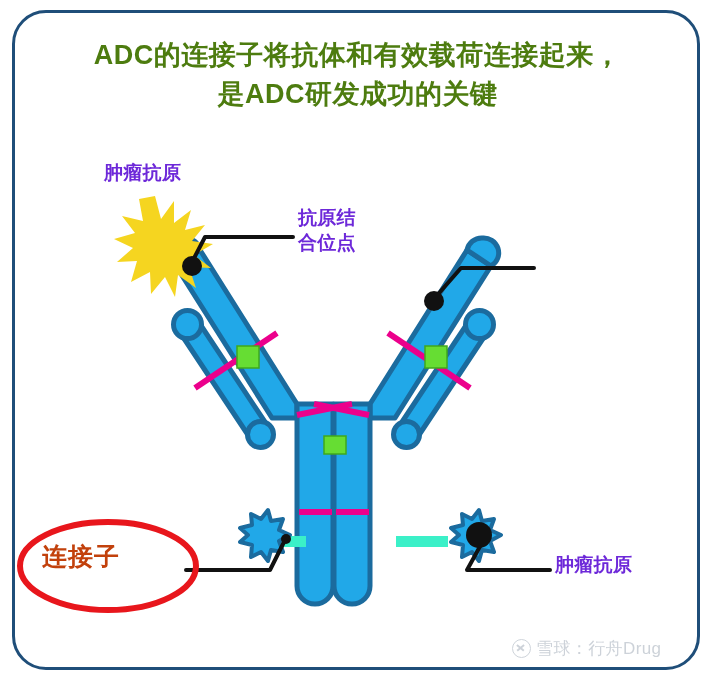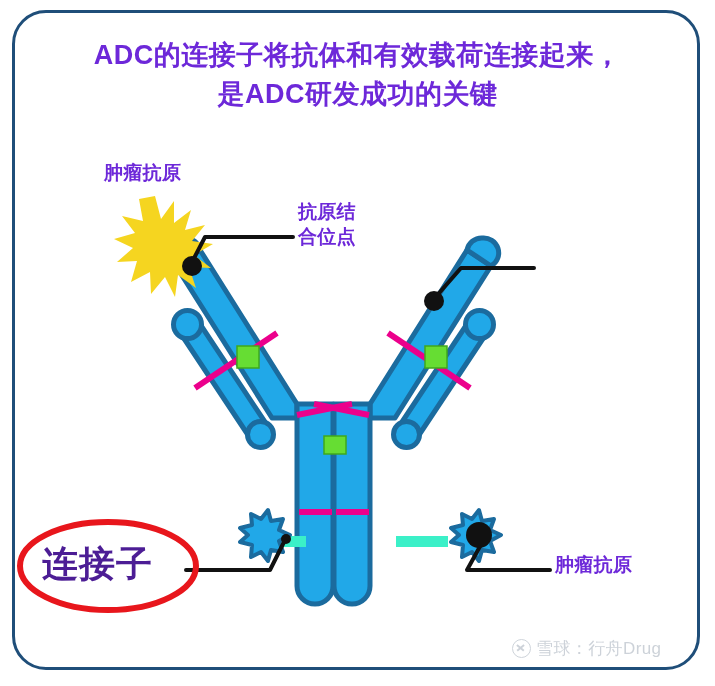--- a/index.html
+++ b/index.html
@@ -34,47 +34,47 @@
     pointer-events: none;
   }
   #title {
     position: absolute;
     left: 50px;
     top: 36px;
     width: 615px;
     text-align: center;
     font-size: 27px;
     font-weight: bold;
-    color: #6d28d9;
+    color: #4d7c0f;
     line-height: 1.44;
     letter-spacing: 0.5px;
   }
   #title .ln { display: block; }
 
   .lbl {
     position: absolute;
     font-size: 19px;
     font-weight: bold;
     color: #6d28d9;
     line-height: 1.34;
     letter-spacing: 0.3px;
     white-space: pre-line;
   }
   #label-tumor-antigen { left: 104px; top: 160px; }
-  #label-binding-site  { left: 298px; top: 199px; }
+  #label-binding-site  { left: 298px; top: 205px; }
   #label-mab           { left: 538px; top: 243px; }
   #label-cytotoxin     { left: 555px; top: 552px; }
 
   #label-linker {
     position: absolute;
     left: 42px;
     top: 540px;
-    font-size: 36px;
+    font-size: 25px;
     font-weight: bold;
-    color: #4c1d95;
+    color: #c2410c;
     letter-spacing: 1px;
   }
 
   #watermark {
     position: absolute;
     left: 512px;
     top: 637px;
     display: flex;
     align-items: center;
     gap: 5px;

